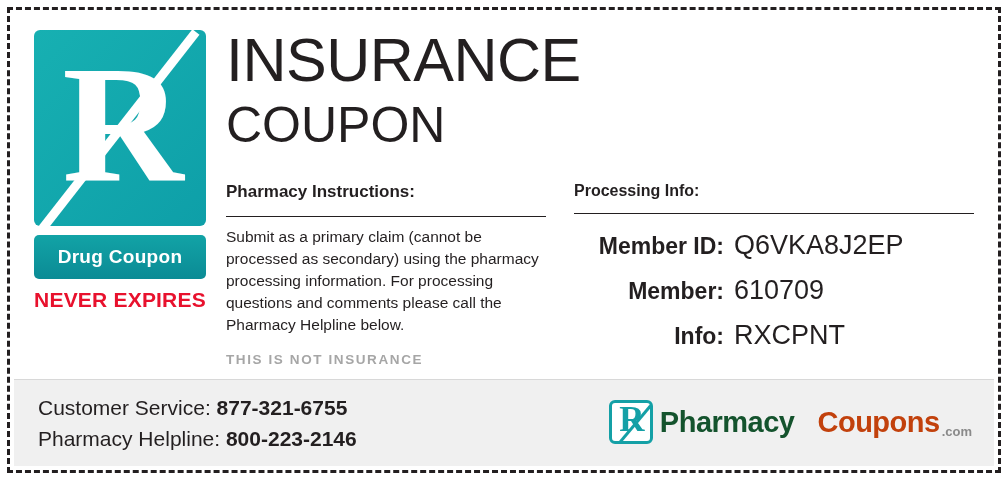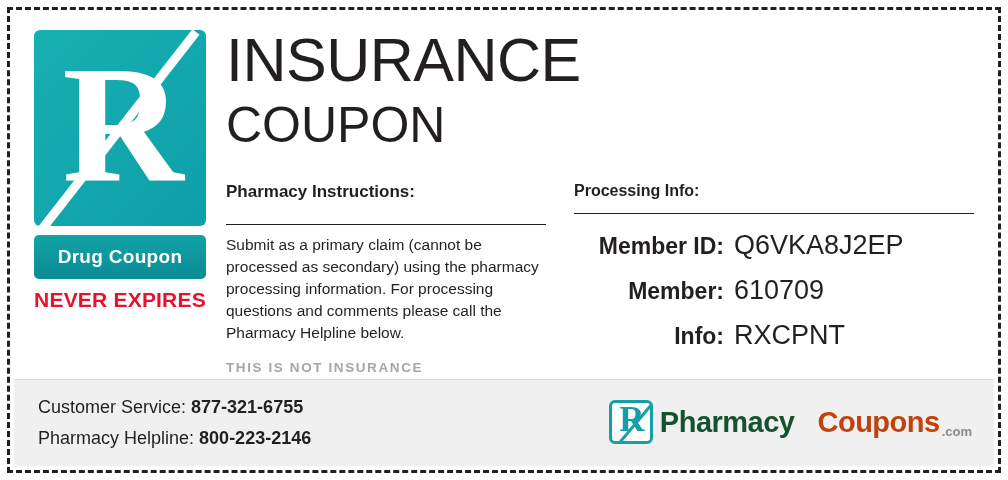--- a/index.html
+++ b/index.html
@@ -144,21 +144,21 @@
   .instructions {
     position: absolute;
     left: 212px;
     top: 168px;
     width: 320px;
   }
   .sec-head {
     font-size: 17px;
     font-weight: bold;
     color: #231f20;
-    padding-bottom: 22px;
+    padding-bottom: 14px;
     border-bottom: 1px solid #231f20;
   }
   .instr-body {
     margin-top: 9px;
     font-size: 15.5px;
     line-height: 22px;
     color: #231f20;
   }
   .not-insurance {
     margin-top: 16px;
@@ -216,21 +216,21 @@
     height: 86px;
     background: #f0f0f0;
     border-top: 1px solid #d8d8d8;
   }
   .contact {
     position: absolute;
     left: 24px;
     top: 12px;
   }
   .contact-line {
-    font-size: 18px;
+    font-size: 21px;
     color: #231f20;
     line-height: 31px;
     white-space: nowrap;
   }
   .contact-line .lbl { font-weight: normal; }
   .contact-line .num { font-weight: bold; }
 
   
   .brand {
     position: absolute;

